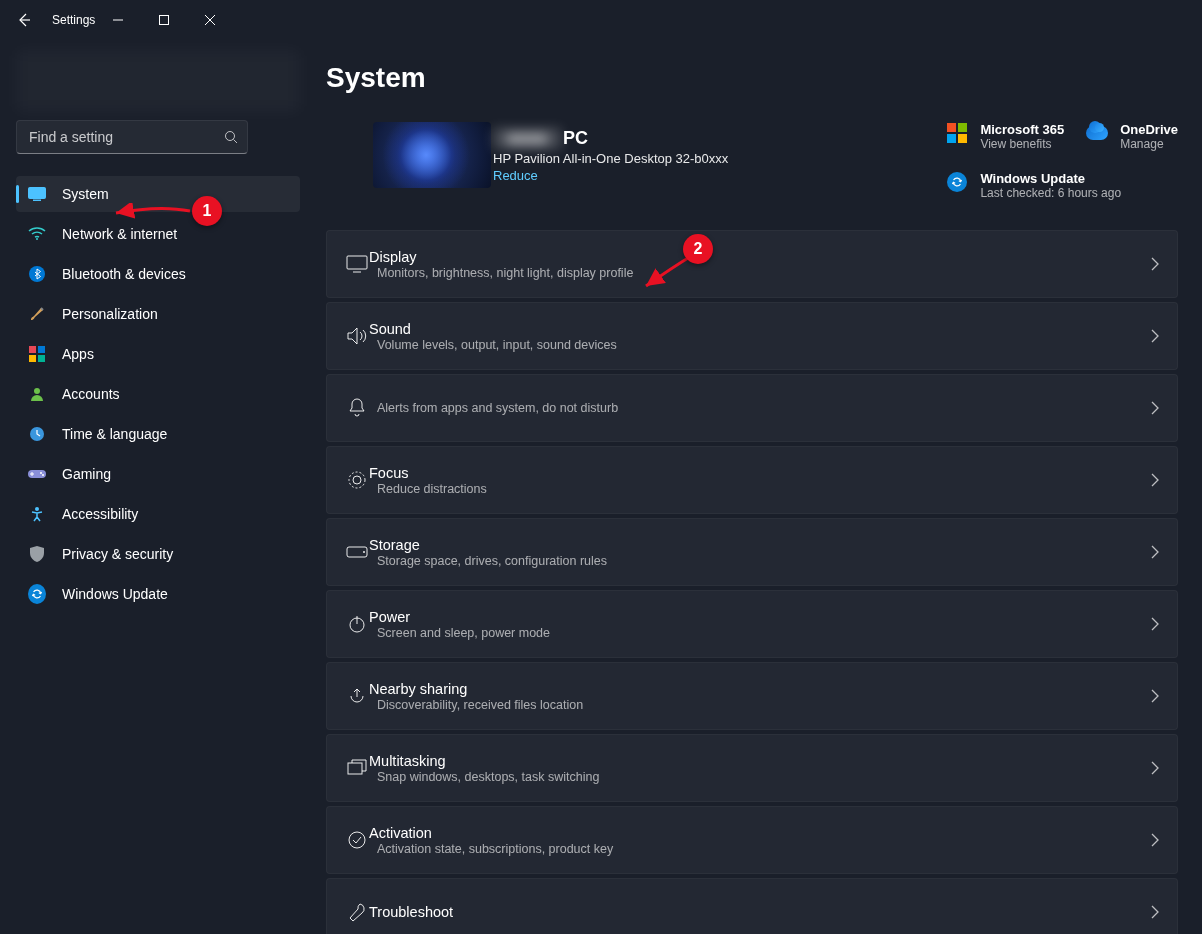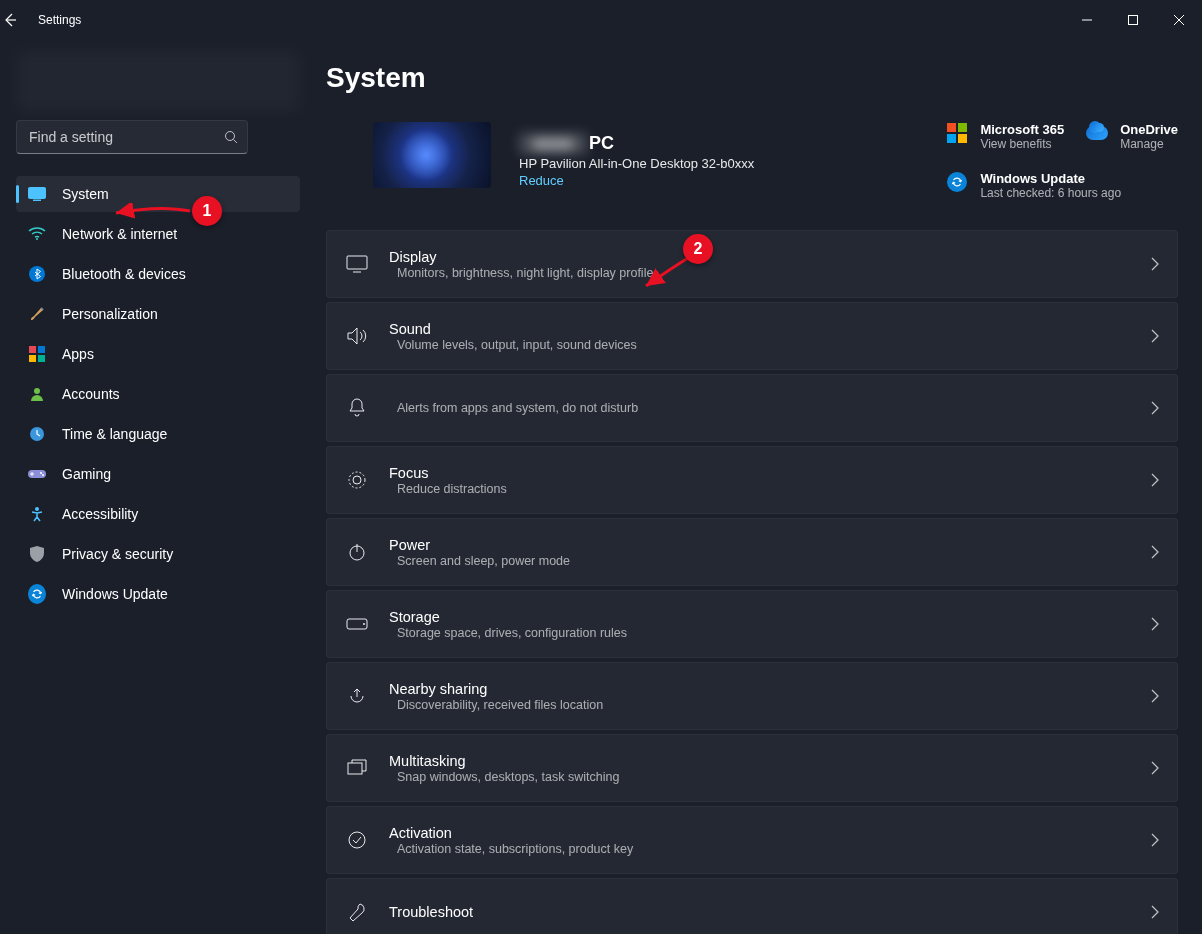--- a/index.html
+++ b/index.html
@@ -9,21 +9,21 @@
       color: #ffffff;
       width: 1202px;
       height: 934px;
       overflow: hidden;
       position: relative;
     }
     .titlebar {
       height: 40px;
       display: flex;
       align-items: center;
-      justify-content: space-between;
+      padding-left: 14px;
     }
     .titlebar-left {
       display: flex;
       align-items: center;
       gap: 18px;
     }
     .back-arrow {
       width: 20px; height: 20px;
       display: flex; align-items: center; justify-content: center;
       cursor: pointer;
@@ -117,22 +117,22 @@
       margin-bottom: 28px;
     }
     .header-row {
       display: flex;
       gap: 20px;
       margin-bottom: 30px;
       align-items: flex-start;
     }
     .device-block {
       display: flex;
-      gap: 28px;
-      align-items: flex-end;
+      gap: 2px;
+      align-items: center;
       flex: 1;
       padding-left: 47px;
     }
     .device-thumb {
       width: 118px; height: 66px;
       border-radius: 4px;
       background: radial-gradient(circle at 45% 50%, #2b5fd8 0%, #1a2a5a 40%, #0a1228 100%);
       position: relative;
       overflow: hidden;
     }
@@ -170,21 +170,20 @@
     .settings-list { display: flex; flex-direction: column; gap: 4px; }
     .setting-card {
       background: rgba(255,255,255,0.045);
       border: 1px solid rgba(255,255,255,0.04);
       border-radius: 4px;
       height: 68px;
       display: flex;
       align-items: center;
       padding: 0 18px;
       cursor: pointer;
-      gap: 20px;
     }
     .sc-icon {
       width: 24px; height: 24px;
       display:flex;align-items:center;justify-content:center;
       color: rgba(255,255,255,0.9);
     }
     .sc-body { flex: 1; display:flex; flex-direction:column; gap:1px;}
     .sc-title { font-size: 14.5px; }
     .sc-sub { font-size: 12.5px; color: rgba(255,255,255,0.62); margin-left: 8px; }
     .sc-chevron { color: rgba(255,255,255,0.7); }
@@ -502,45 +501,45 @@
             <div class="sc-sub">Reduce distractions</div>
           </div>
         <div class="sc-chevron">
             <svg width="8" height="14" viewBox="0 0 8 14">
               <path d="M1 1l6 6-6 6" stroke="currentColor" fill="none" stroke-width="1.3"></path>
             </svg>
           </div>
       </div>
       <div class="setting-card">
         <div class="sc-icon">
+            <svg width="22" height="12" viewBox="0 0 22 12">
+              <rect x="1" y="1" width="20" height="10" rx="2" stroke="currentColor" fill="none"></rect>
+              <circle cx="18" cy="6" r="1" fill="currentColor"></circle>
+            </svg>
+          </div>
+        <div class="sc-body">
+            <div class="sc-title">Storage</div>
+            <div class="sc-sub">Storage space, drives, configuration rules</div>
+          </div>
+        <div class="sc-chevron">
+            <svg width="8" height="14" viewBox="0 0 8 14">
+              <path d="M1 1l6 6-6 6" stroke="currentColor" fill="none" stroke-width="1.3"></path>
+            </svg>
+          </div>
+      </div>
+      <div class="setting-card">
+        <div class="sc-icon">
             <svg width="20" height="20" viewBox="0 0 20 20">
               <circle cx="10" cy="11" r="7" stroke="currentColor" fill="none"></circle>
               <path d="M10 2v8" stroke="currentColor"></path>
             </svg>
           </div>
         <div class="sc-body">
             <div class="sc-title">Power</div>
             <div class="sc-sub">Screen and sleep, power mode</div>
-          </div>
-        <div class="sc-chevron">
-            <svg width="8" height="14" viewBox="0 0 8 14">
-              <path d="M1 1l6 6-6 6" stroke="currentColor" fill="none" stroke-width="1.3"></path>
-            </svg>
-          </div>
-      </div>
-      <div class="setting-card">
-        <div class="sc-icon">
-            <svg width="22" height="12" viewBox="0 0 22 12">
-              <rect x="1" y="1" width="20" height="10" rx="2" stroke="currentColor" fill="none"></rect>
-              <circle cx="18" cy="6" r="1" fill="currentColor"></circle>
-            </svg>
-          </div>
-        <div class="sc-body">
-            <div class="sc-title">Storage</div>
-            <div class="sc-sub">Storage space, drives, configuration rules</div>
           </div>
         <div class="sc-chevron">
             <svg width="8" height="14" viewBox="0 0 8 14">
               <path d="M1 1l6 6-6 6" stroke="currentColor" fill="none" stroke-width="1.3"></path>
             </svg>
           </div>
       </div>
       <div class="setting-card">
         <div class="sc-icon">
             <svg width="20" height="18" viewBox="0 0 20 18">

